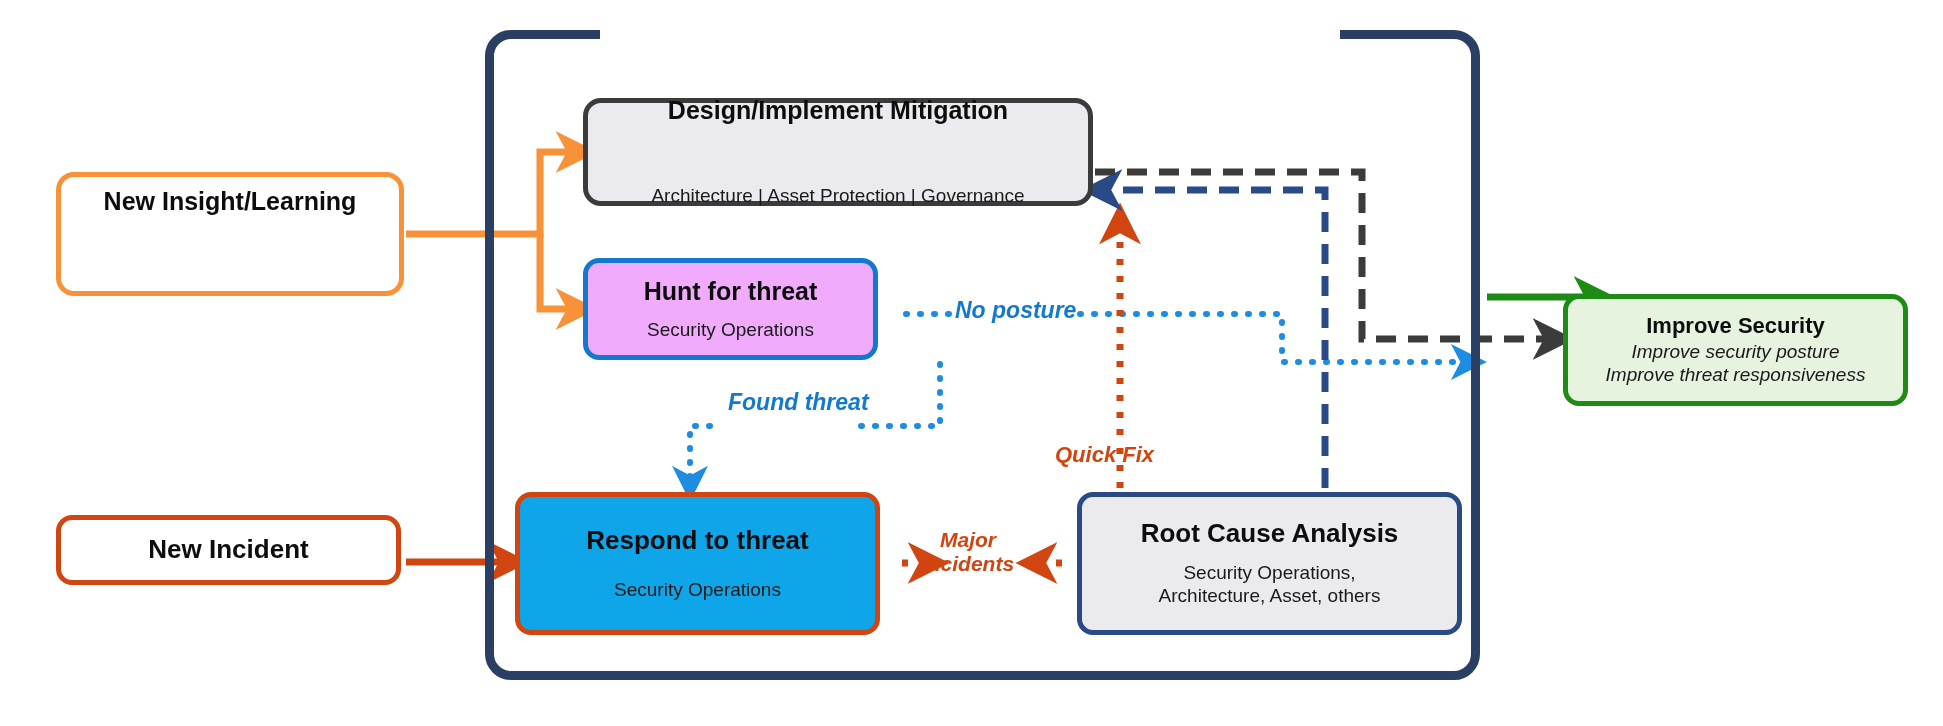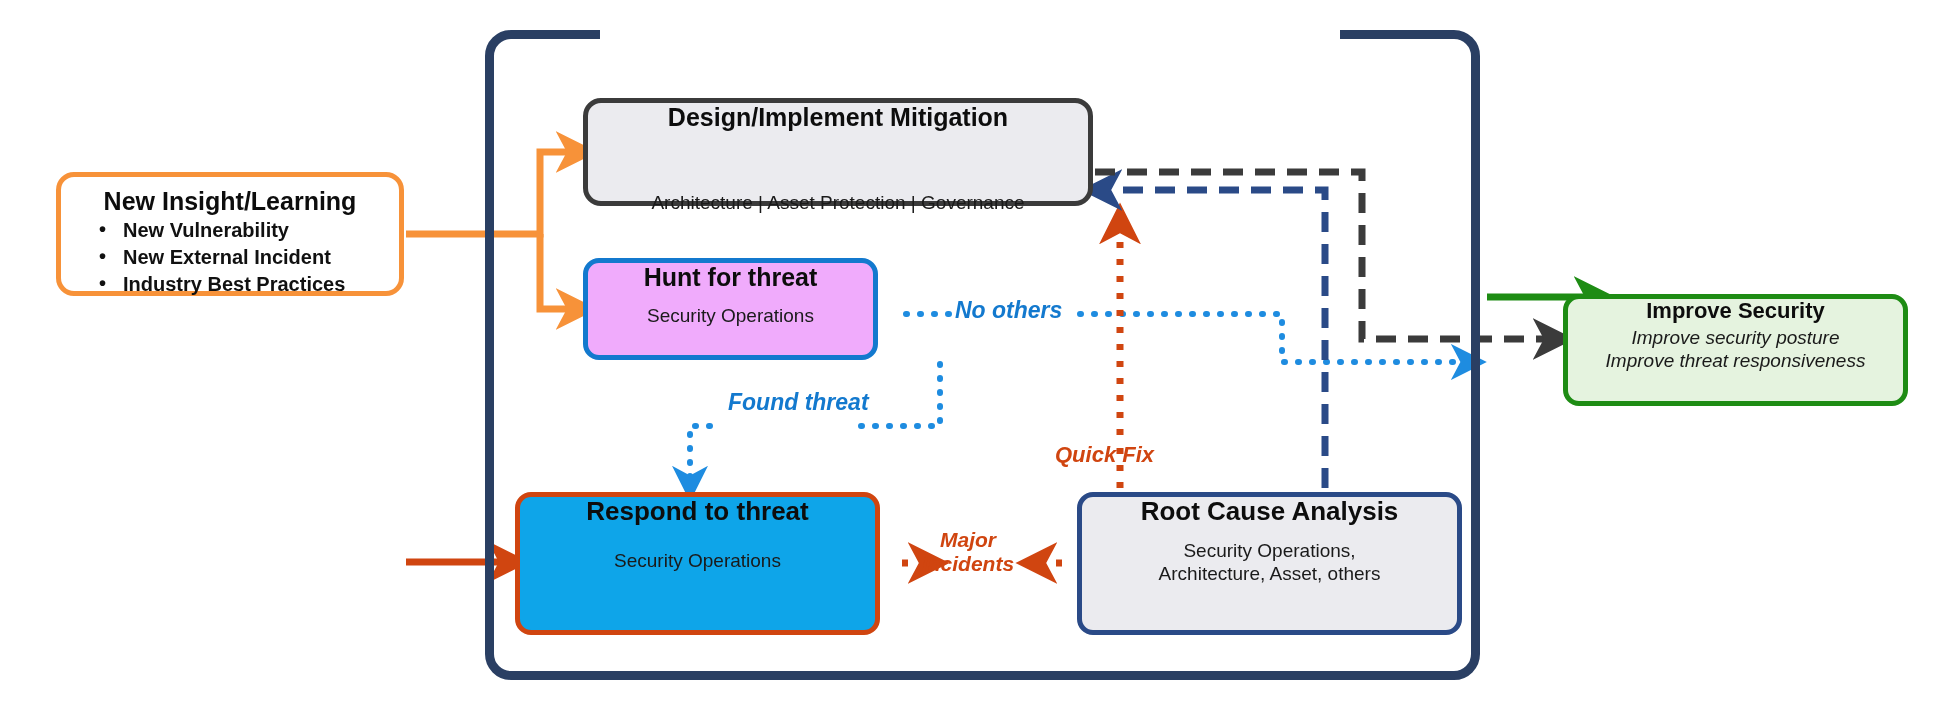--- a/index.html
+++ b/index.html
@@ -45,21 +45,21 @@
     line-height: 40px;
     white-space: nowrap;
   }
 
   
   .node {
     border-radius: 16px;
     display: flex;
     flex-direction: column;
     align-items: center;
-    justify-content: flex-start;
+    justify-content: center;
     text-align: center;
     background: #ebebef;
   }
   .node .title {
     font-weight: bold;
     color: #0d0d0d;
     line-height: 1.12;
   }
   .node .subtitle {
     color: #1a1a1a;
@@ -276,27 +276,25 @@
       <path d="M1487,297 L1596,297" fill="none" stroke="#1e8c14" stroke-width="7" stroke-linecap="butt" marker-end="url(#ah-green)"></path>
       <path d="M1596,297 L1596,300" fill="none" stroke="#1e8c14" stroke-width="7"></path>
     </g>
   </svg>
 
   <div id="outer-container" class="abs"></div>
   <div id="title-mask" class="abs"></div>
 
   <div id="node-new-insight" class="abs node">
     <div class="title">New Insight/Learning</div>
-    <ul>
-      <li>New Vulnerability</li>
-      <li>New External Incident</li>
-      <li>Industry Best Practices</li>
-    </ul>
-  </div>
-
+  </div>
+
+  <div id="node-new-incident" class="abs node">
+    <div class="title">New Incident</div>
+  </div>
 
   <div id="node-design" class="abs node">
     <div class="title">Design/Implement Mitigation</div>
     <div class="subtitle">Architecture | Asset Protection | Governance</div>
   </div>
 
   <div id="node-hunt" class="abs node">
     <div class="title">Hunt for threat</div>
     <div class="subtitle">Security Operations</div>
   </div>
@@ -311,21 +309,21 @@
     <div class="subtitle">Security Operations,</div>
     <div class="subtitle">Architecture, Asset, others</div>
   </div>
 
   <div id="node-improve" class="abs node">
     <div class="title">Improve Security</div>
     <div class="subline">Improve security posture</div>
     <div class="subline">Improve threat responsiveness</div>
   </div>
 
-  <div id="label-no-threat" class="abs edge-label">No others</div>
+  <div id="label-no-threat" class="abs edge-label">No posture</div>
   <div id="label-found-threat" class="abs edge-label">Found threat</div>
   <div id="label-quick-fix" class="abs edge-label">Quick Fix</div>
   <div id="label-major-incidents" class="abs edge-label">
     <div>Major</div>
     <div>incidents</div>
   </div>
 
 </div>
 
 </body></html>

